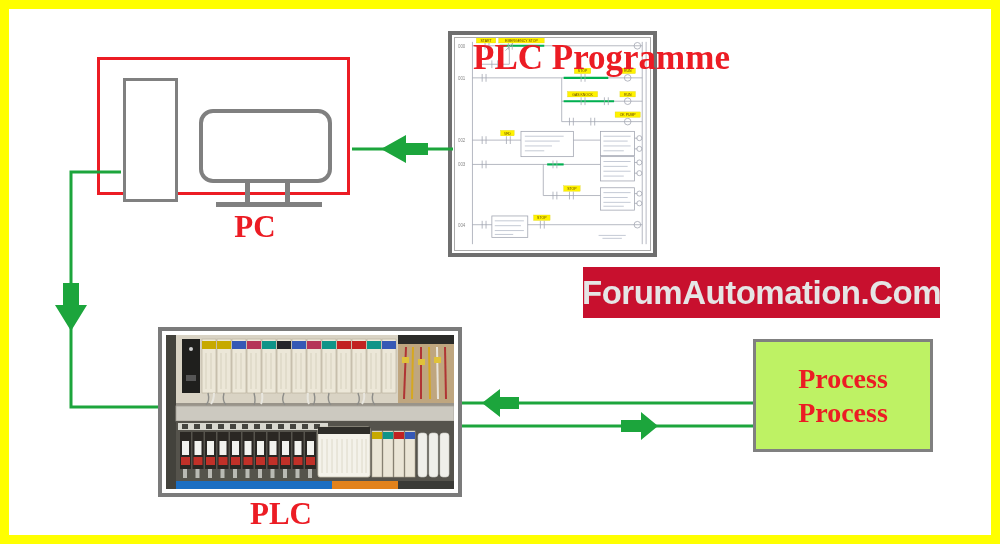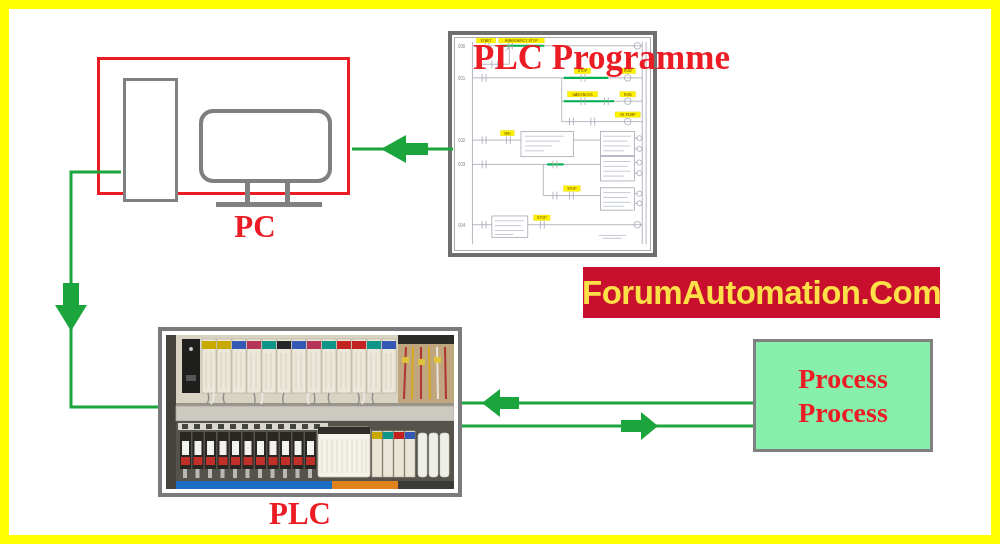--- a/index.html
+++ b/index.html
@@ -29,32 +29,32 @@
   .pc-label{position:absolute;left:110px;top:150px;width:90px;text-align:center;
     font-size:31px;line-height:34px;}
   
   .prog-frame{position:absolute;left:448px;top:31px;width:209px;height:226px;
     border:4px solid var(--frame-gray,#6F6F6F);background:#fff;z-index:2;box-sizing:border-box;}
   .prog-inner{position:absolute;left:2px;top:2px;right:2px;bottom:2px;border:1px solid #ababab;}
   .prog-title{position:absolute;left:425px;top:40px;font-size:35px;line-height:36px;
     white-space:nowrap;z-index:10;letter-spacing:0px;margin-left:48px;}
   
   .banner{position:absolute;left:583px;top:267px;width:357px;height:51px;
-    background:var(--banner-red,#C8102E);color:#fde047;z-index:2;
+    background:var(--banner-red,#C8102E);color:#e5e5e5;z-index:2;
     display:flex;align-items:center;justify-content:center;
     font-weight:bold;font-size:33px;letter-spacing:-0.5px;}
   
   .photo-frame{position:absolute;left:158px;top:327px;width:304px;height:170px;
     border:4px solid var(--photo-frame-gray,#7B7B7B);background:#fff;padding:4px;
     box-sizing:border-box;z-index:2;}
-  .plc-label{position:absolute;left:250px;top:498px;width:100px;text-align:center;
+  .plc-label{position:absolute;left:250px;top:498px;width:100px;text-align:left;
     font-size:31px;line-height:32px;}
   
   .station-box{position:absolute;left:753px;top:339px;width:180px;height:113px;
-    border:3px solid var(--box-gray,#808080);background:#86efac;z-index:2;box-sizing:border-box;
+    border:3px solid var(--box-gray,#808080);background:#bef264;z-index:2;box-sizing:border-box;
     display:flex;flex-direction:column;align-items:center;justify-content:center;}
   .station-box div{font-size:28px;line-height:34px;}
   
   .connectors{position:absolute;left:0;top:0;z-index:20;pointer-events:none;}
   .gl{stroke:var(--arrow-green,#1CA53C);stroke-width:3;fill:none;}
   .ga{fill:var(--arrow-green,#1CA53C);stroke:none;}
   
   .lad-line{stroke:#a0a4b0;stroke-width:0.8;fill:none;}
   .lad-green{stroke:var(--ladder-green,#00B050);stroke-width:2.2;fill:none;}
   .lad-box{fill:#fff;stroke:#a0a4b0;stroke-width:0.8;}

